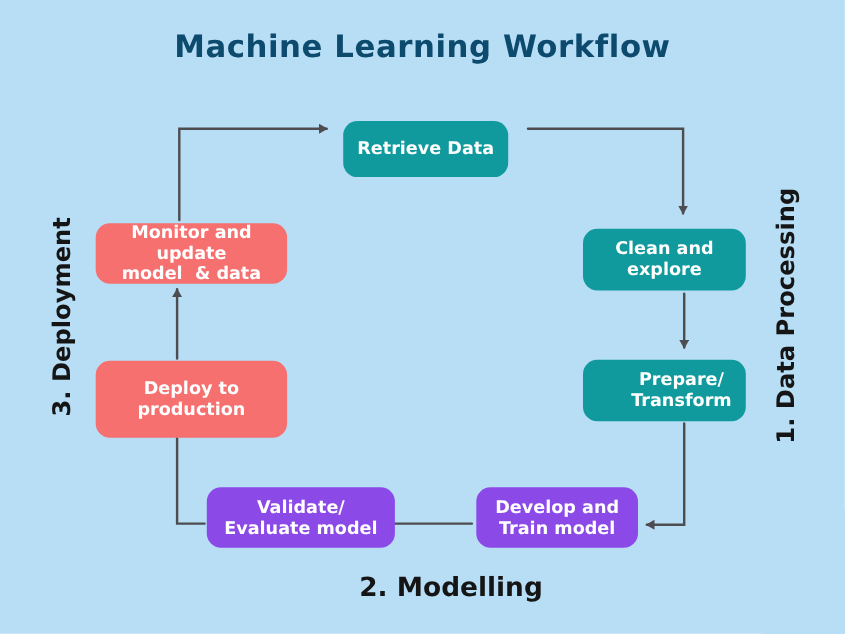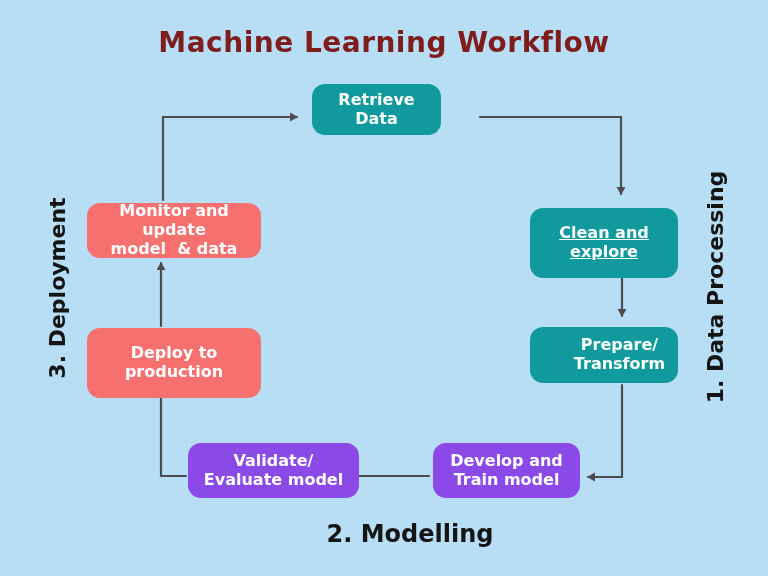--- a/index.html
+++ b/index.html
@@ -12,21 +12,21 @@
     overflow: hidden;
   }
   .title {
     position: absolute;
     top: 26px;
     left: 0;
     width: 100%;
     text-align: center;
     font-size: 28px;
     font-weight: 700;
-    color: #7f1d1d;
+    color: #0c4a6e;
     letter-spacing: 0.5px;
   }
   .arrows {
     position: absolute;
     top: 0;
     left: 0;
   }
   .node {
     position: absolute;
     border-radius: 13px;
@@ -39,22 +39,22 @@
     font-weight: 600;
     line-height: 1.18;
     white-space: pre-wrap;
     box-sizing: border-box;
     padding: 2px 4px;
   }
   .node.teal   { background: #119a9d; }
   .node.coral  { background: #f5706f; }
   .node.purple { background: #8b4ae8; }
 
-  .node-retrieve { left: 312px; top:  84px; width: 129px; height: 51px; }
-  .node-clean    { left: 530px; top: 208px; width: 148px; height: 70px; text-decoration: underline; }
+  .node-retrieve { left: 312px; top:  110px; width: 150px; height: 51px; }
+  .node-clean    { left: 530px; top: 208px; width: 148px; height: 56px; }
   .node-prepare  { left: 530px; top: 327px; width: 148px; height: 56px; padding-left: 35px; }
   .node-develop  { left: 433px; top: 443px; width: 147px; height: 55px; }
   .node-validate { left: 188px; top: 443px; width: 171px; height: 55px; }
   .node-deploy   { left:  87px; top: 328px; width: 174px; height: 70px; }
   .node-monitor  { left:  87px; top: 203px; width: 174px; height: 55px; justify-content: flex-end; }
 
   .side-label {
     position: absolute;
     font-size: 22px;
     font-weight: 600;

